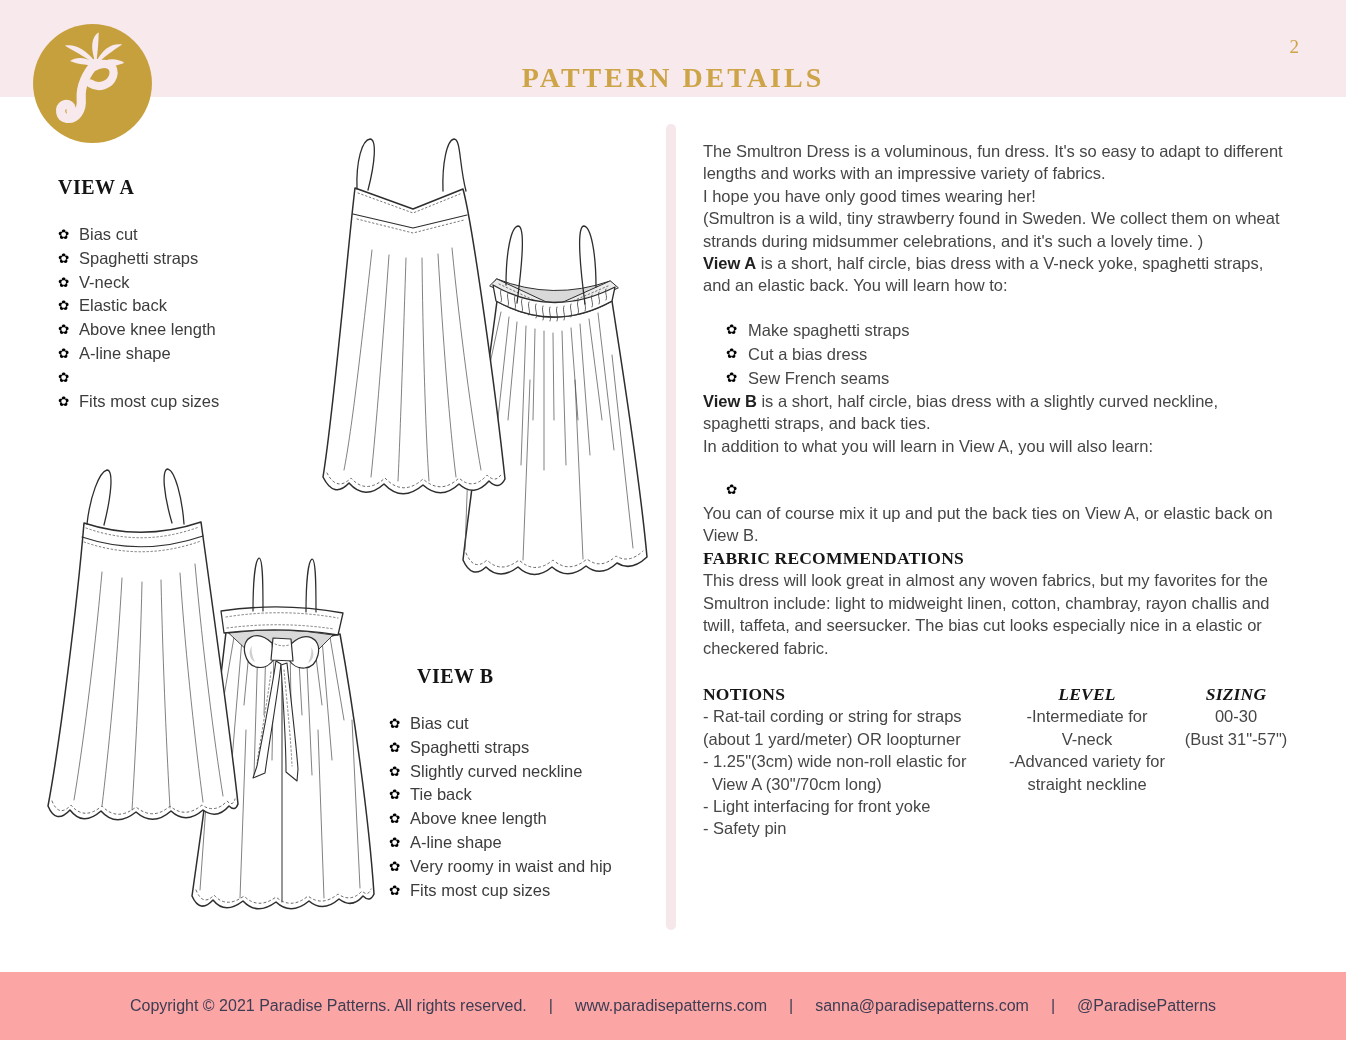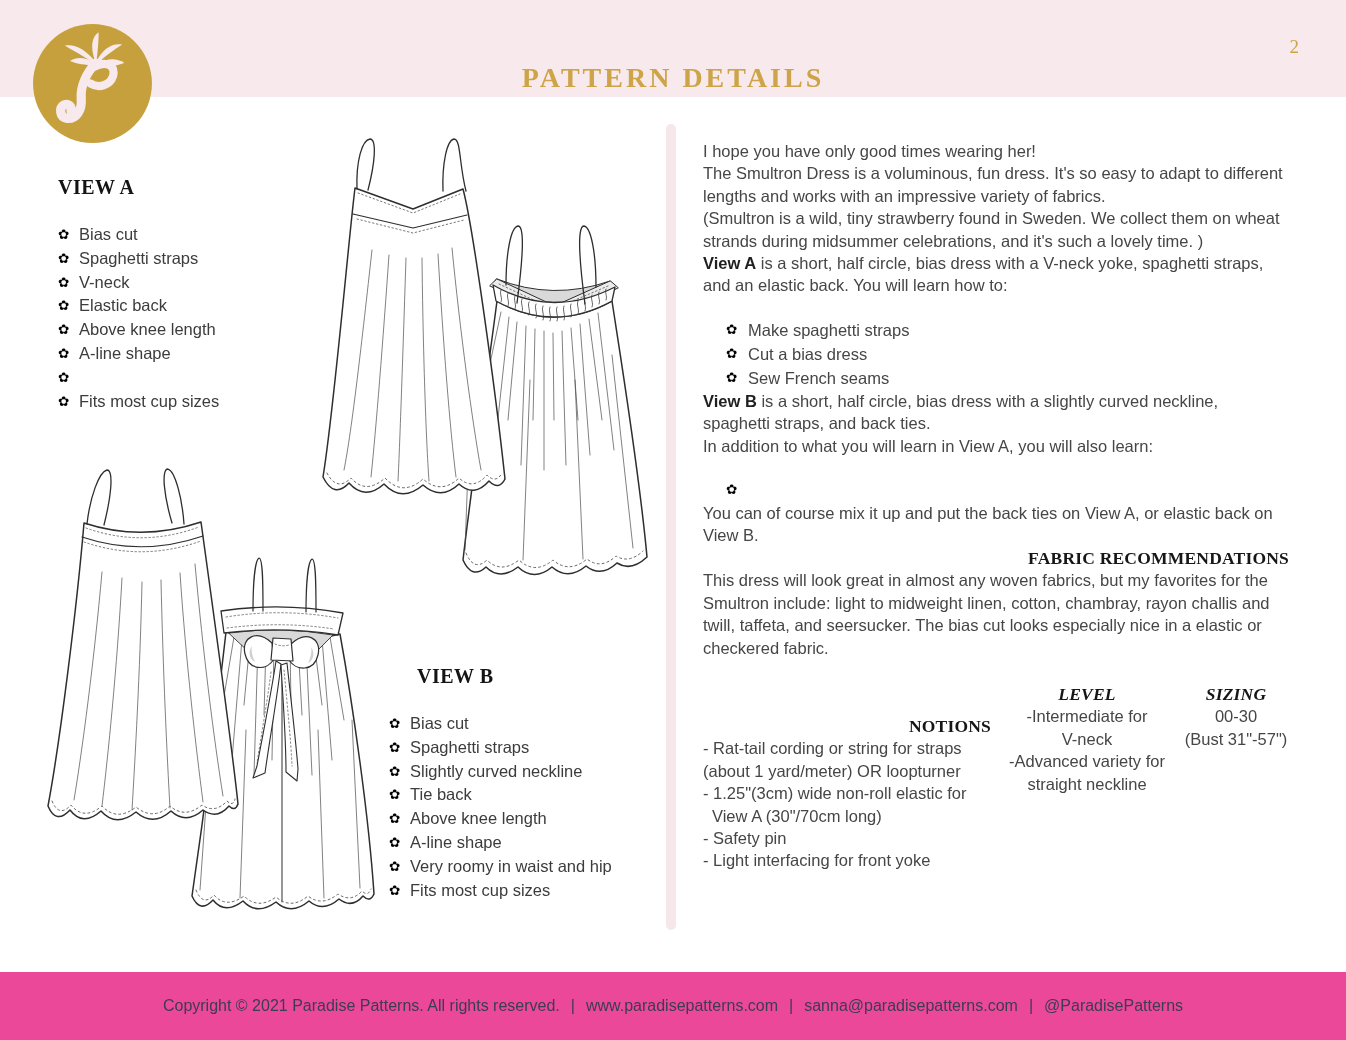--- a/index.html
+++ b/index.html
@@ -37,34 +37,34 @@
         line-height:22.4px; color:#464646; }
   .rc p { margin:0; }
   .lead { color:#1f1f1f; font-weight:bold; }
   .va-para { margin-top:23px; }
   .blist { list-style:none; margin:21px 0 0 23px; padding:0; }
   .blist li { display:flex; line-height:24px; }
   .blist .bullet { width:22px; flex:none; font-size:13.5px; color:#000; }
   .vb-para { margin-top:22px; }
   .mix { margin-top:22px; }
   .sect-head { font-family:"Liberation Serif", serif; font-weight:bold; font-size:17.5px;
-               color:#161616; letter-spacing:0.2px; margin:0;text-align:right; }
+               color:#161616; letter-spacing:0.2px; margin:0; }
   .fabric-head { margin-top:24px; }
   .threecol { display:flex; margin-top:24px; }
-  .col-notions { width:288px;margin-top:32px; }
+  .col-notions { width:288px; }
   .col-level   { width:192px; text-align:center; }
   .col-sizing  { flex:1; text-align:center; }
   .col-head { margin-bottom:3px; }
   .col-level .col-head, .col-sizing .col-head { text-align:center;font-style:italic; }
   .nline { line-height:22.4px; }
   .nline.indent { padding-left:9px; }
 
   
-  .footer { position:absolute; left:0; bottom:0; width:1346px; height:68px; background:#ec4899;
-            display:flex; align-items:center; justify-content:center; gap:11px;
+  .footer { position:absolute; left:0; bottom:0; width:1346px; height:68px; background:#fca5a5;
+            display:flex; align-items:center; justify-content:center; gap:22px;
             font-size:16px; color:#3c3c52;text-align:right; }
   .footer .sep { color:#3c3c52; }
 
   
   .flats { position:absolute; left:0; top:0; width:670px; height:1040px; }
 </style>
 </head>
 <body>
 
 <div class="page">
@@ -287,22 +287,22 @@
           <span class="txt">Very roomy in waist and hip</span>
         </li>
       <li>
           <span class="bullet">✿</span>
           <span class="txt">Fits most cup sizes</span>
         </li>
     </ul>
   </div>
 
   <div class="rc">
+    <p>The Smultron Dress is a voluminous, fun dress. It's so easy to adapt to different lengths and works with an impressive variety of fabrics.</p>
     <p>I hope you have only good times wearing her!</p>
-    <p>The Smultron Dress is a voluminous, fun dress. It's so easy to adapt to different lengths and works with an impressive variety of fabrics.</p>
     <p>(Smultron is a wild, tiny strawberry found in Sweden. We collect them on wheat strands during midsummer celebrations, and it's such a lovely time. )</p>
 
     <p class="va-para"><span class="lead">View A</span><span> is a short, half circle, bias dress with a V-neck yoke, spaghetti straps, and an elastic back. You will learn how to:</span></p>
     <ul class="blist">
       <li>
           <span class="bullet">✿</span>
           <span>Make spaghetti straps</span>
         </li>
       <li>
           <span class="bullet">✿</span>
@@ -327,22 +327,22 @@
     <p class="sect-head fabric-head">FABRIC RECOMMENDATIONS</p>
     <p>This dress will look great in almost any woven fabrics, but my favorites for the Smultron include: light to midweight linen, cotton, chambray, rayon challis and twill, taffeta, and seersucker. The bias cut looks especially nice in a elastic or checkered fabric.</p>
 
     <div class="threecol">
       <div class="col-notions">
         <p class="sect-head col-head">NOTIONS</p>
         <div class="nline">- Rat-tail cording or string for straps</div>
         <div class="nline">(about 1  yard/meter) OR loopturner</div>
         <div class="nline">- 1.25"(3cm) wide non-roll elastic for</div>
         <div class="nline indent">View A (30"/70cm long)</div>
+        <div class="nline">- Light interfacing for front yoke</div>
         <div class="nline">- Safety pin</div>
-        <div class="nline">- Light interfacing for front yoke</div>
       </div>
       <div class="col-level">
         <p class="sect-head col-head">LEVEL</p>
         <div class="nline">-Intermediate for</div>
         <div class="nline">V-neck</div>
         <div class="nline">-Advanced variety for</div>
         <div class="nline">straight neckline</div>
       </div>
       <div class="col-sizing">
         <p class="sect-head col-head">SIZING</p>

